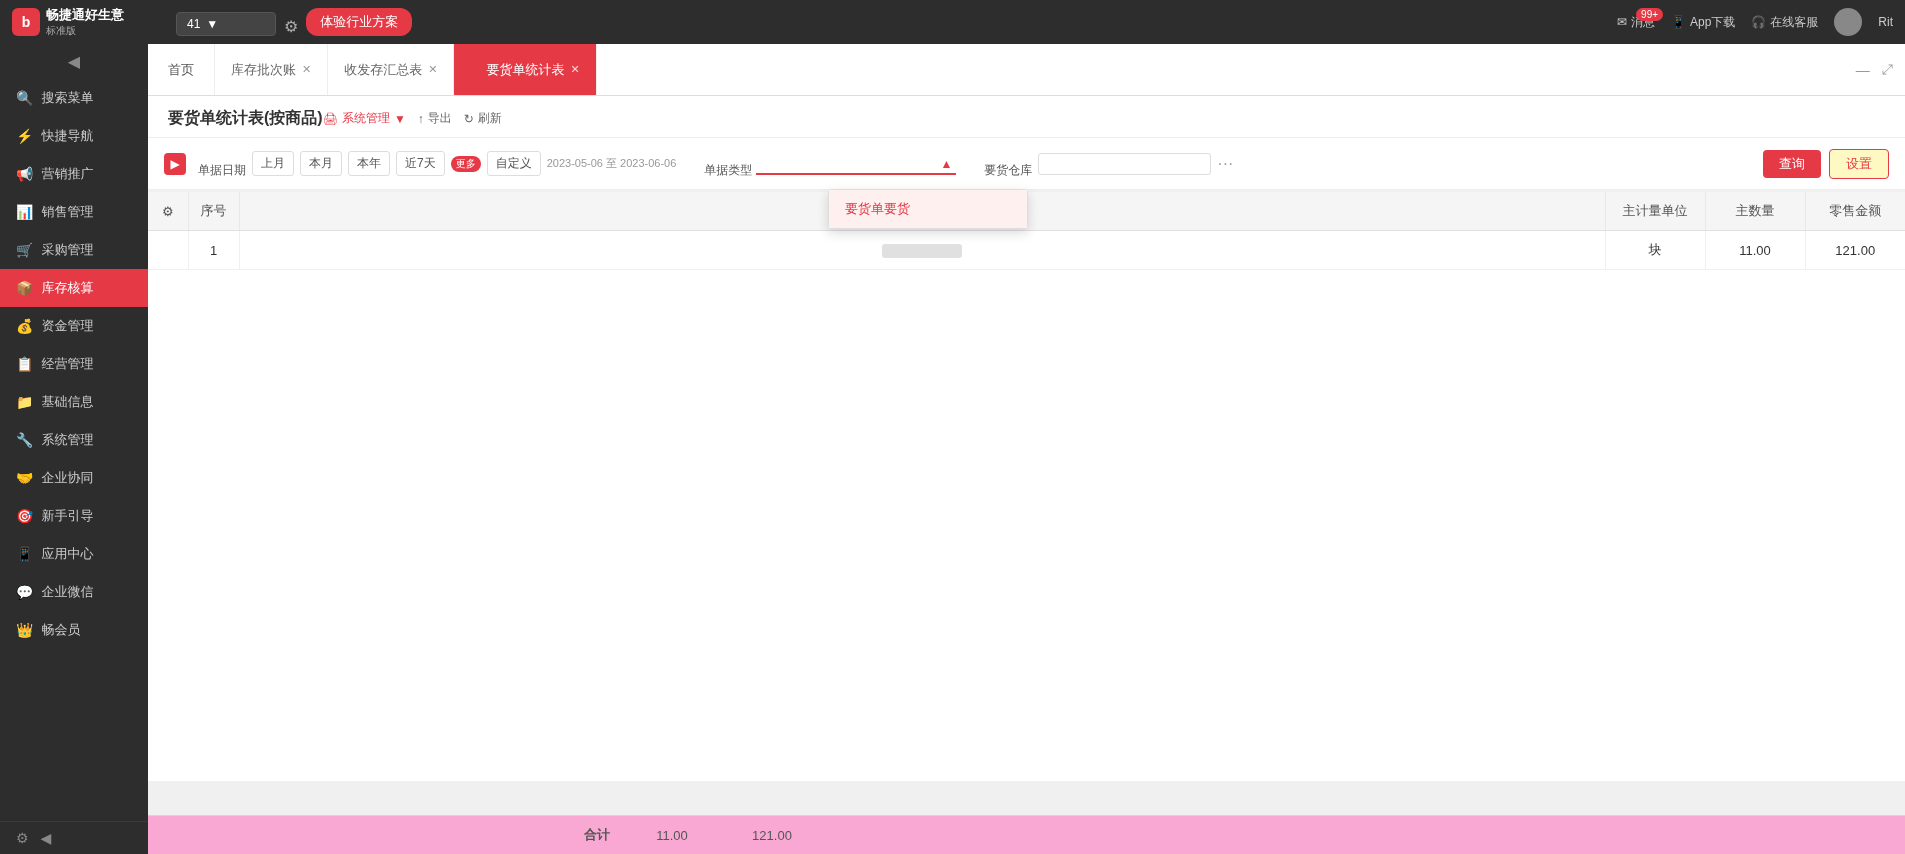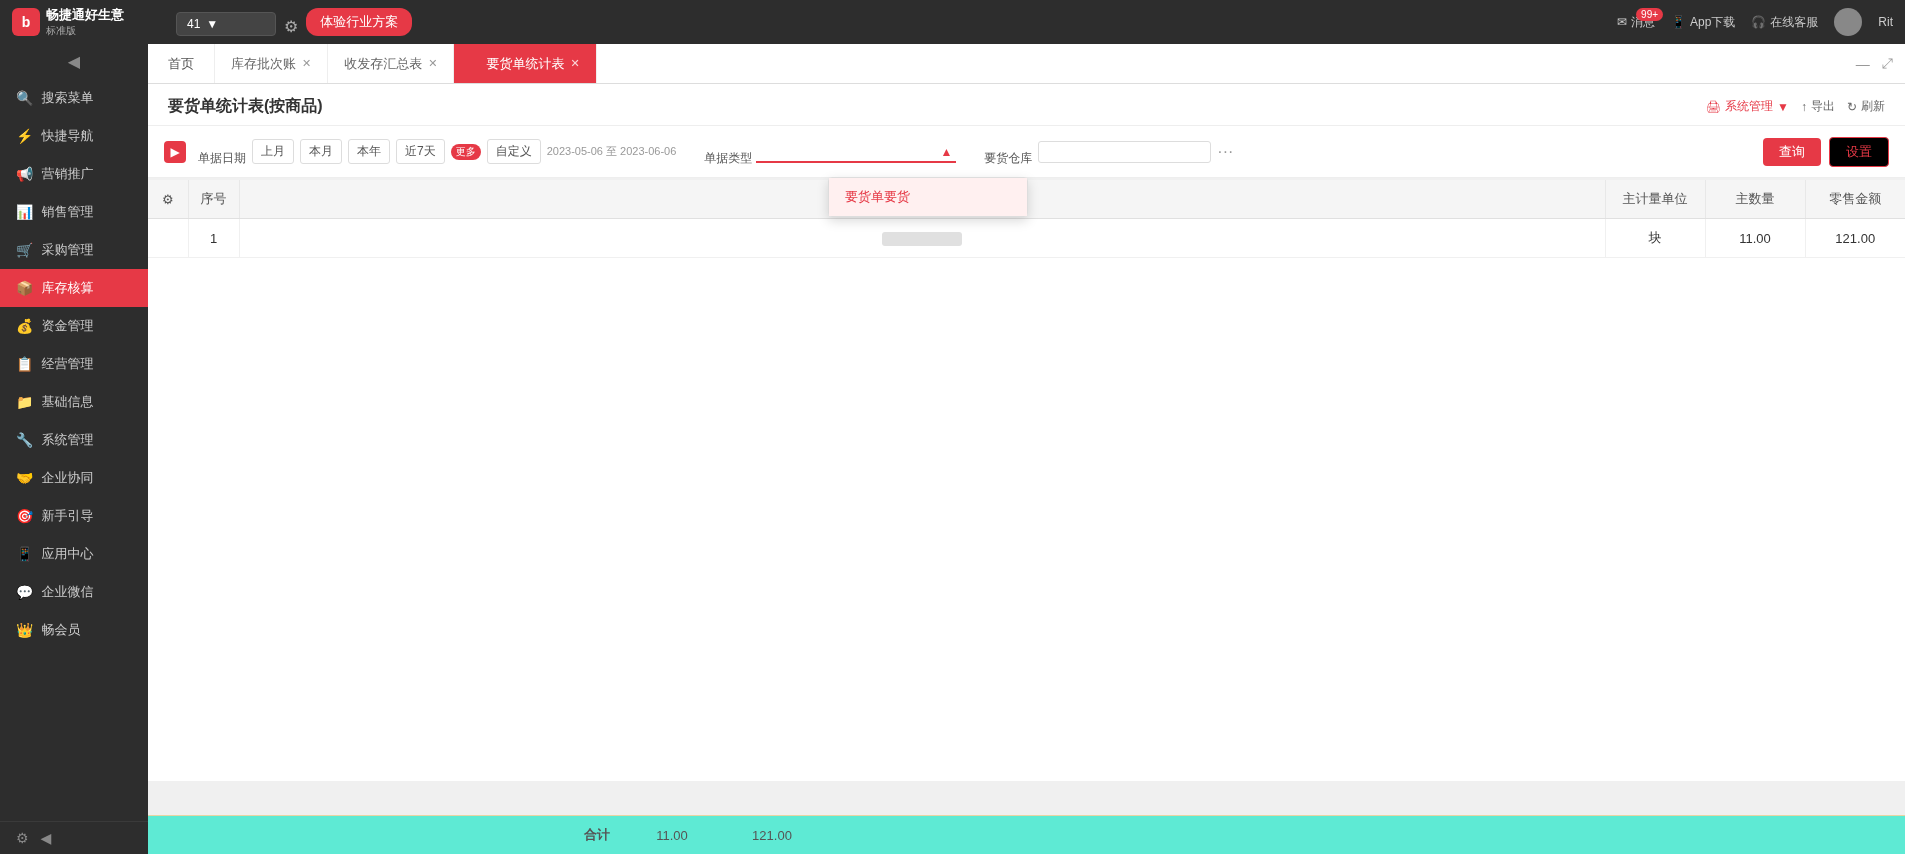--- a/index.html
+++ b/index.html
@@ -171,21 +171,21 @@
       background: #f0f0f0;
       overflow: hidden;
     }
 
     
     .tab-bar {
       background: white;
       display: flex;
       align-items: center;
       border-bottom: 1px solid #ddd;
-      height: 40px;
+      height: 52px;
       flex-shrink: 0;
       padding-left: 0;
     }
     .tab-item {
       display: flex;
       align-items: center;
       padding: 0 16px;
       height: 100%;
       font-size: 13px;
       color: #666;
@@ -236,21 +236,20 @@
       overflow-y: auto;
       display: flex;
       flex-direction: column;
     }
 
     .page-header {
       background: white;
       padding: 12px 20px 8px;
       display: flex;
       align-items: center;
-      justify-content: space-between;
       border-bottom: 1px solid #eee;
       flex-shrink: 0;
     }
     .page-title {
       font-size: 16px;
       font-weight: bold;
       color: #333;
     }
     .page-actions {
       display: flex;
@@ -389,21 +388,21 @@
       color: white;
       border: none;
       padding: 5px 16px;
       border-radius: 4px;
       font-size: 13px;
       cursor: pointer;
     }
     .settings-btn {
       border: 1px solid #e63946;
       color: #e63946;
-      background: #000000;
+      background: #fef9c3;
       padding: 5px 16px;
       border-radius: 4px;
       font-size: 13px;
       cursor: pointer;
     }
     .dropdown-menu {
       position: absolute;
       top: 100%;
       left: 680px;
       background: white;
@@ -454,21 +453,21 @@
     td:last-child { border-right: none; }
 
     .th-settings { width: 40px; }
     .col-no { width: 50px; }
     .col-product { min-width: 160px; }
     .col-unit { width: 100px; }
     .col-qty { width: 100px; }
     .col-amount { width: 100px; }
 
     .table-footer {
-      background: #5eead4;
+      background: #f9a8d4;
       display: flex;
       align-items: center;
       padding: 10px 12px;
       font-size: 13px;
       color: #555;
       border-top: 1px solid #e8d5a3;
       flex-shrink: 0;
       margin-top: 34px;
     }
     .footer-label { width: 462px; text-align: right; padding-right: 12px; font-weight: bold; }

